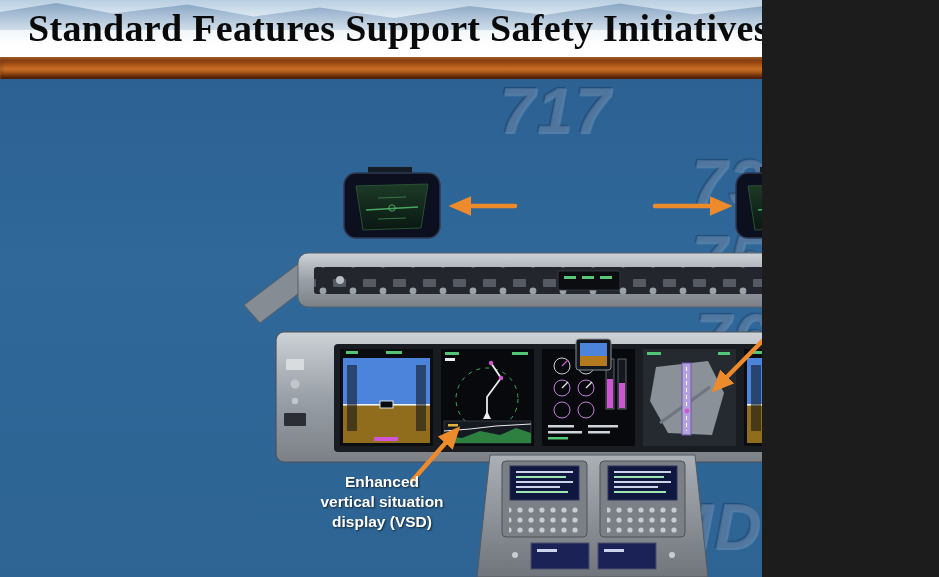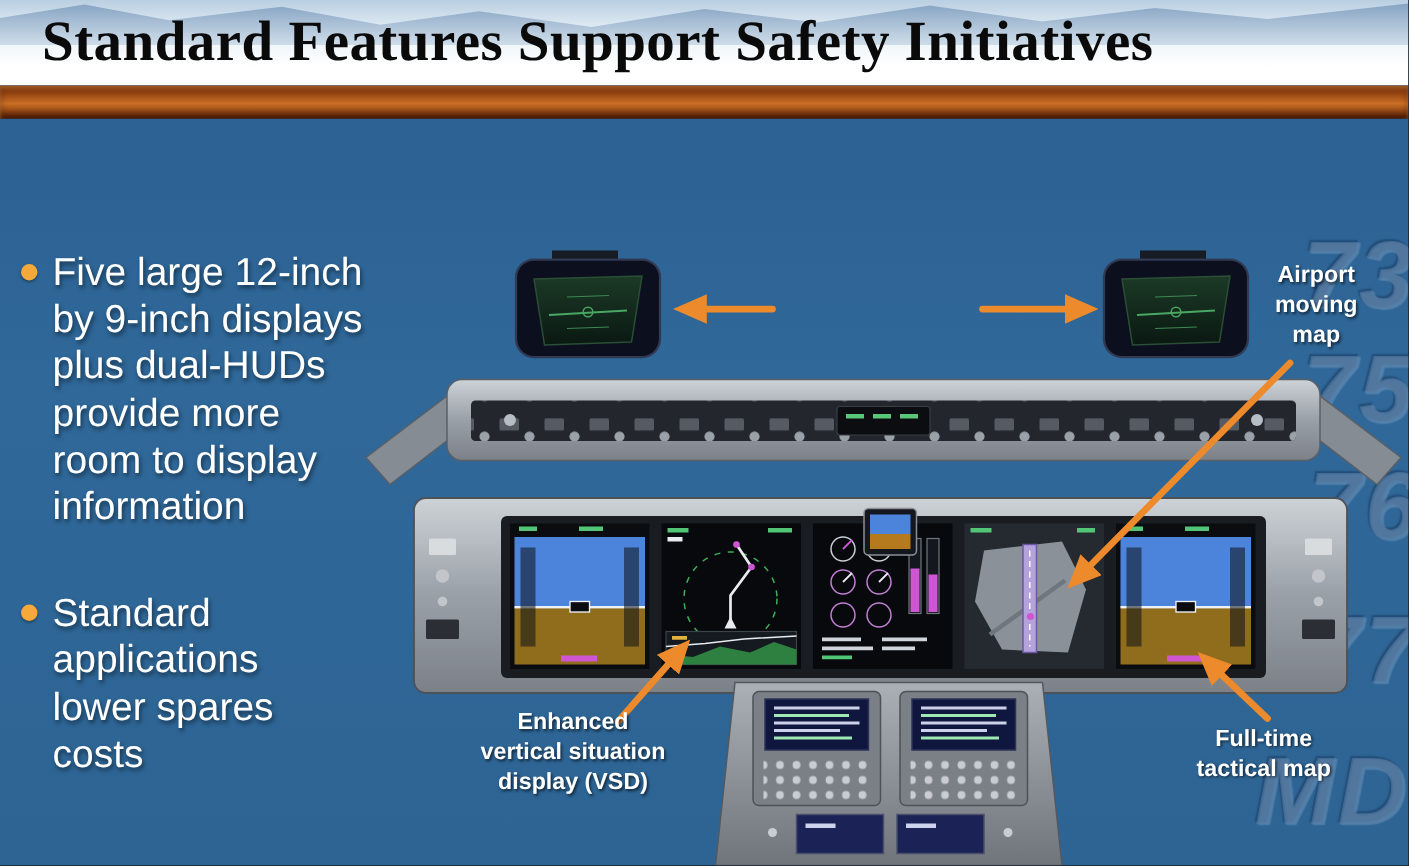--- a/index.html
+++ b/index.html
@@ -1,17 +1,17 @@
 <!DOCTYPE html>
 <html><head>
 <meta charset="utf-8">
 <style>
   html,body{margin:0;padding:0;background:#1c1c1c;}
   .slide{
-    position:relative;width:939px;height:577px;overflow:hidden;
+    position:relative;width:762px;height:577px;overflow:hidden;
     background:linear-gradient(180deg,#2b5f90 0%,#2f6899 45%,#2d6494 100%);
     font-family:"Liberation Sans",sans-serif;
   }
   
   .title-band{position:absolute;top:0;left:0;width:939px;height:57px;
     background:linear-gradient(180deg,#b9cfe2 0%,#e9f1f7 40%,#ffffff 78%);z-index:6;}
   .mountains{position:absolute;top:0;left:0;width:100%;height:30px;opacity:.75;
     background:linear-gradient(180deg,#6d8fb4,#c3d4e4);
     clip-path:polygon(0 100%,0 40%,6% 10%,12% 45%,20% 15%,27% 55%,34% 25%,42% 60%,50% 20%,58% 50%,66% 12%,74% 48%,82% 18%,90% 42%,100% 8%,100% 100%);}
   .title{position:relative;margin:0;padding:6px 0 0 28px;
@@ -57,20 +57,21 @@
 <body>
 
 <div class="slide">
 
   <div class="title-band">
     <div class="mountains"></div>
     <h1 class="title">Standard Features Support Safety Initiatives</h1>
   </div>
   <div class="orange-band"></div>
 
+  <div class="watermark w0">717</div>
   <div class="watermark w1">737</div>
   <div class="watermark w2">757</div>
   <div class="watermark w3">767</div>
   <div class="watermark w4">777</div>
   <div class="watermark w5">MD80</div>
 
   <svg class="cockpit" viewBox="0 0 699 412">
     <defs>
       <linearGradient id="metal" x1="0" y1="0" x2="0" y2="1">
         <stop offset="0" stop-color="#cdd2d7"></stop>
@@ -264,38 +265,20 @@
         <path d="M0,0 L5,2.2 L0,4.4 Z" fill="#ed8a2b"></path>
       </marker>
     </defs>
     <line x1="515" y1="206" x2="455" y2="206" stroke="#ed8a2b" stroke-width="4.5" stroke-linecap="round" marker-end="url(#ah)"></line>
     <line x1="655" y1="206" x2="726" y2="206" stroke="#ed8a2b" stroke-width="4.5" stroke-linecap="round" marker-end="url(#ah)"></line>
     <line x1="860" y1="242" x2="716" y2="388" stroke="#ed8a2b" stroke-width="4.5" stroke-linecap="round" marker-end="url(#ah)"></line>
     <line x1="412" y1="481" x2="456" y2="431" stroke="#ed8a2b" stroke-width="4.5" stroke-linecap="round" marker-end="url(#ah)"></line>
     <line x1="845" y1="479" x2="803" y2="439" stroke="#ed8a2b" stroke-width="4.5" stroke-linecap="round" marker-end="url(#ah)"></line>
   </svg>
 
-  <ul class="bullets">
-    <li class="bullet">
-      <span class="dot"></span>
-      <span class="bullet-text">Five large 12-inch
-by 9-inch displays
-plus dual-HUDs
-provide more
-room to display
-information</span>
-    </li>
-    <li class="bullet">
-      <span class="dot"></span>
-      <span class="bullet-text">Standard
-applications
-lower spares
-costs</span>
-    </li>
-  </ul>
 
   <div class="callout callout-airport">Airport
 moving
 map</div>
   <div class="callout callout-vsd">Enhanced
 vertical situation
 display (VSD)</div>
   <div class="callout callout-tactical">Full-time
 tactical map</div>
 

